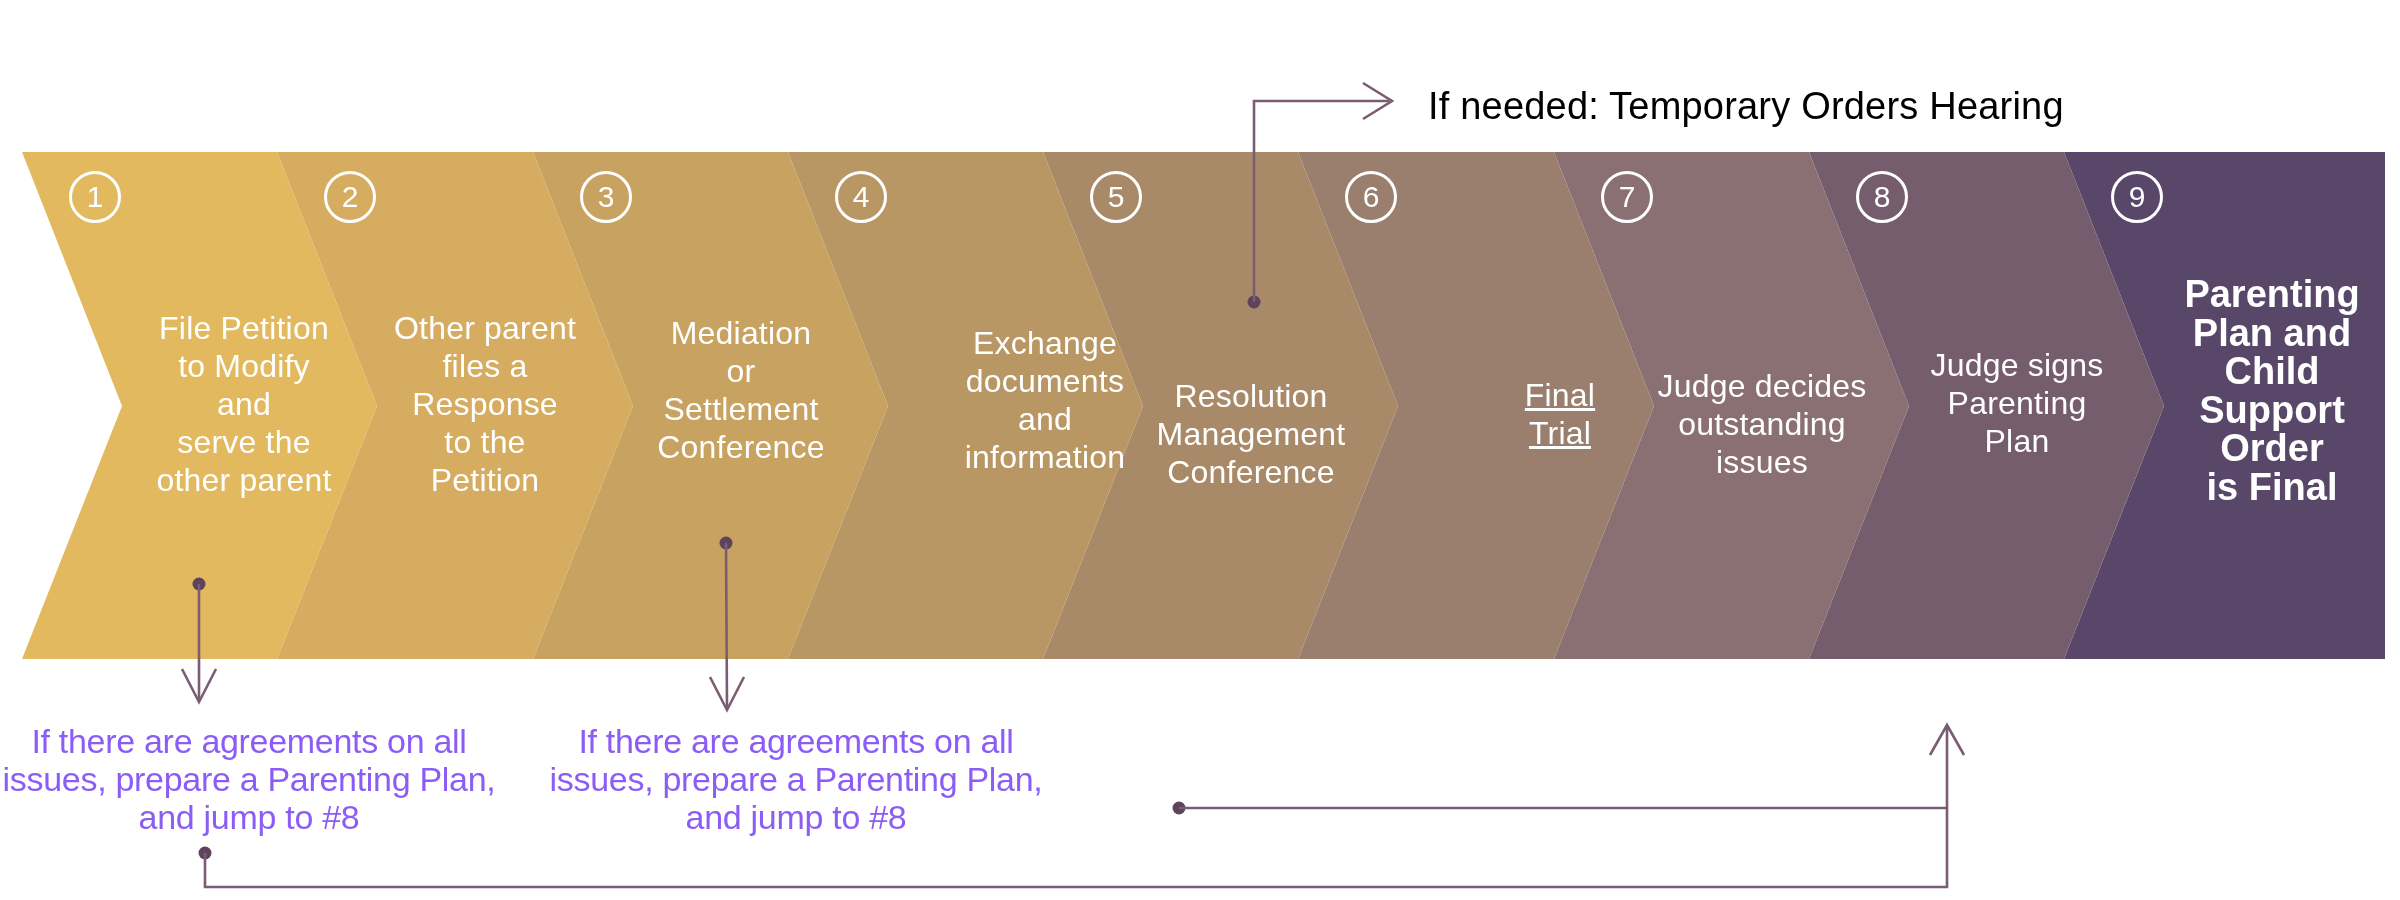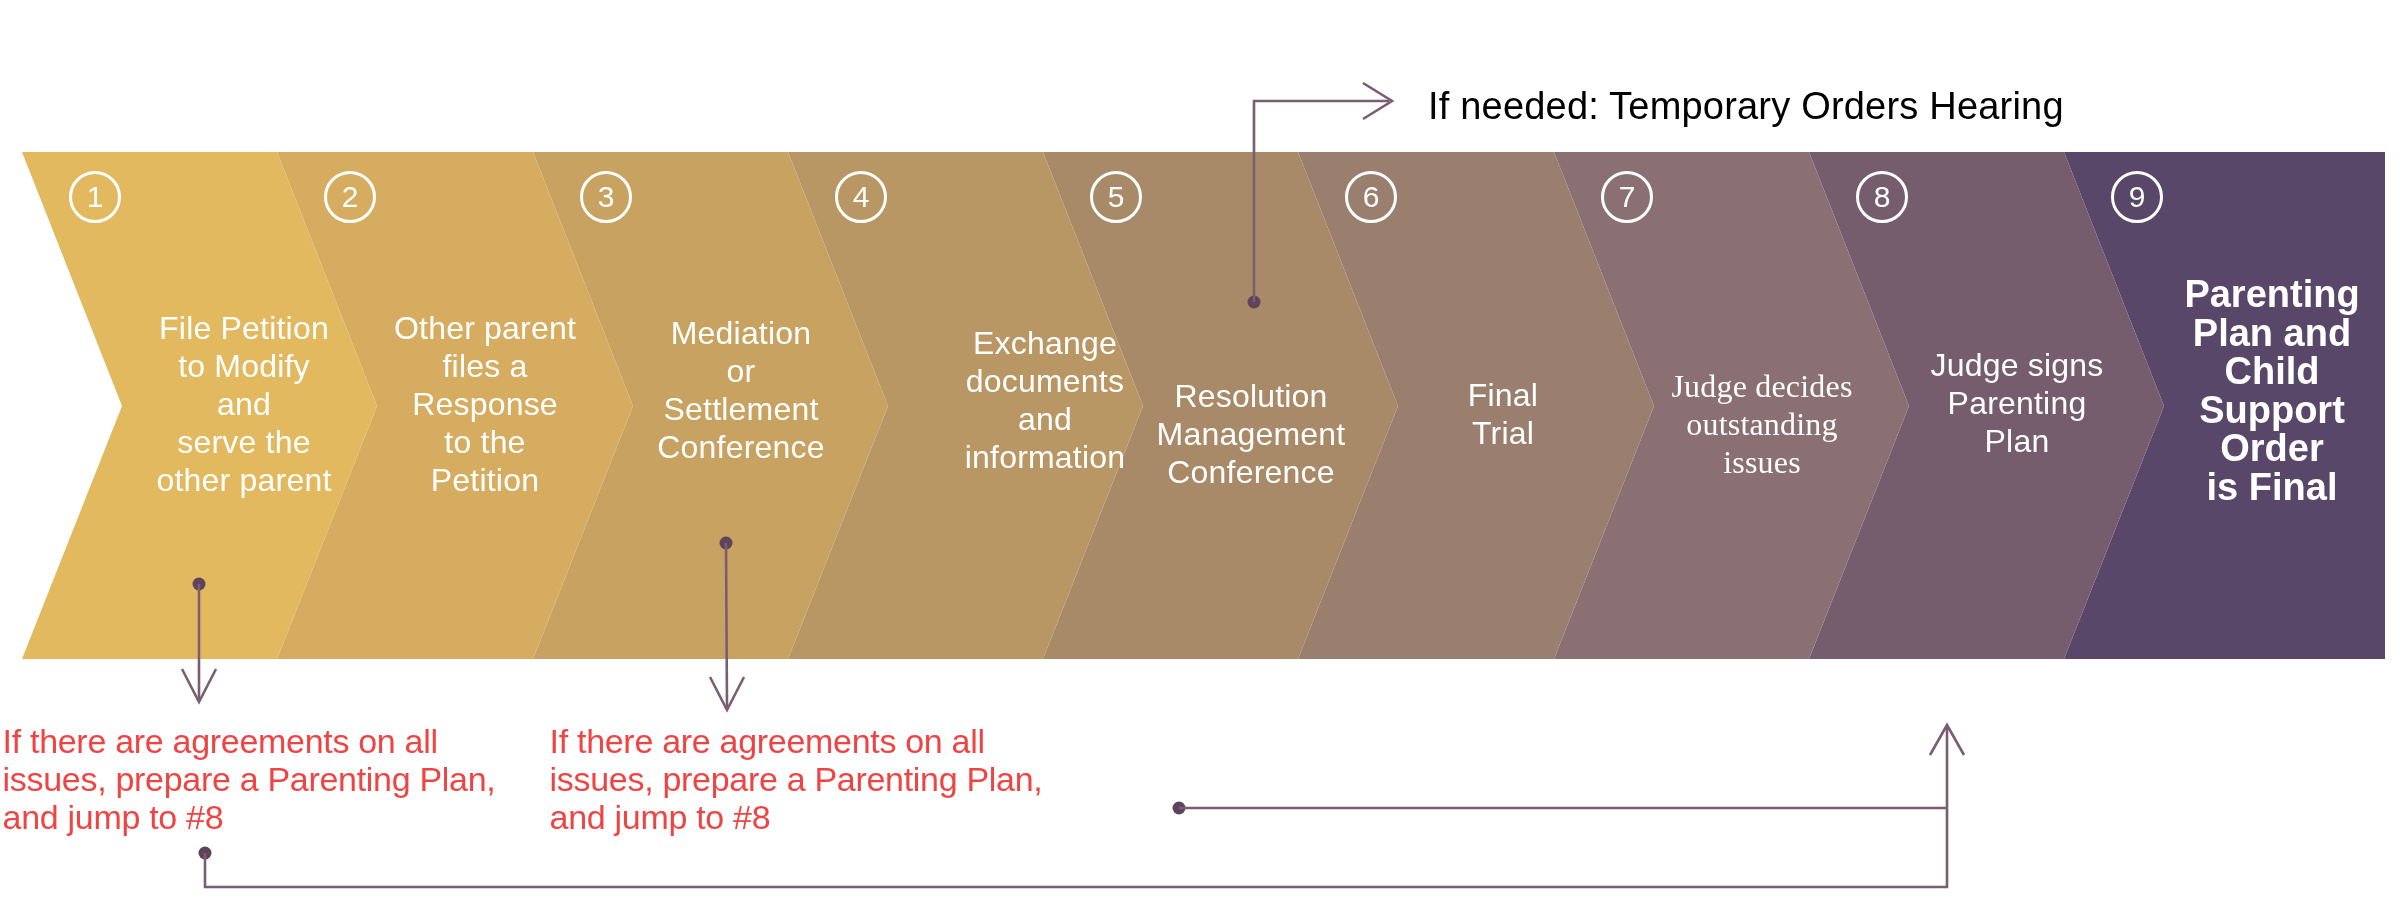--- a/index.html
+++ b/index.html
@@ -13,22 +13,22 @@
     box-sizing:border-box;display:flex;align-items:center;justify-content:center;
     color:#ffffff;font-size:30px;font-weight:300;line-height:1;
   }
   .step-label{
     position:absolute;width:300px;transform:translate(-50%,-50%);
     text-align:center;color:#ffffff;font-size:32px;line-height:38px;
     font-weight:400;white-space:pre-line;letter-spacing:0.2px;
   }
   .step-label.bold{font-weight:700;font-size:38px;line-height:38.5px;letter-spacing:0;}
   .note{
-    position:absolute;color:#ef4444;font-size:34px;line-height:38px;
-    text-align:left;white-space:pre-line;transform:translateX(-50%);
+    position:absolute;color:#8b5cf6;font-size:34px;line-height:38px;
+    text-align:center;white-space:pre-line;transform:translateX(-50%);
     letter-spacing:-0.3px;
   }
   .note-top{
     position:absolute;color:#000000;font-size:38px;line-height:40px;white-space:nowrap;
     letter-spacing:0.2px;
   }
 </style>
 </head>
 <body>
 
@@ -92,26 +92,26 @@
 information</div>
       <div class="step-circle" style="left: 1090px; top: 171px;">
         <span>5</span>
       </div>
       <div class="step-label" style="left: 1251px; top: 387px; margin-top: 47px;">Resolution
 Management
 Conference</div>
       <div class="step-circle" style="left: 1345px; top: 171px;">
         <span>6</span>
       </div>
-      <div class="step-label" style="left: 1503px; top: 414px;">Final
+      <div class="step-label" style="left: 1560px; top: 414px; text-decoration: underline;">Final
 Trial</div>
       <div class="step-circle" style="left: 1601px; top: 171px;">
         <span>7</span>
       </div>
-      <div class="step-label" style="left: 1762px; top: 424px; font-family: Liberation Serif, serif;">Judge decides
+      <div class="step-label" style="left: 1762px; top: 424px;">Judge decides
 outstanding
 issues</div>
       <div class="step-circle" style="left: 1856px; top: 171px;">
         <span>8</span>
       </div>
       <div class="step-label" style="left: 2017px; top: 403px;">Judge signs
 Parenting
 Plan</div>
       <div class="step-circle" style="left: 2111px; top: 171px;">
         <span>9</span>

